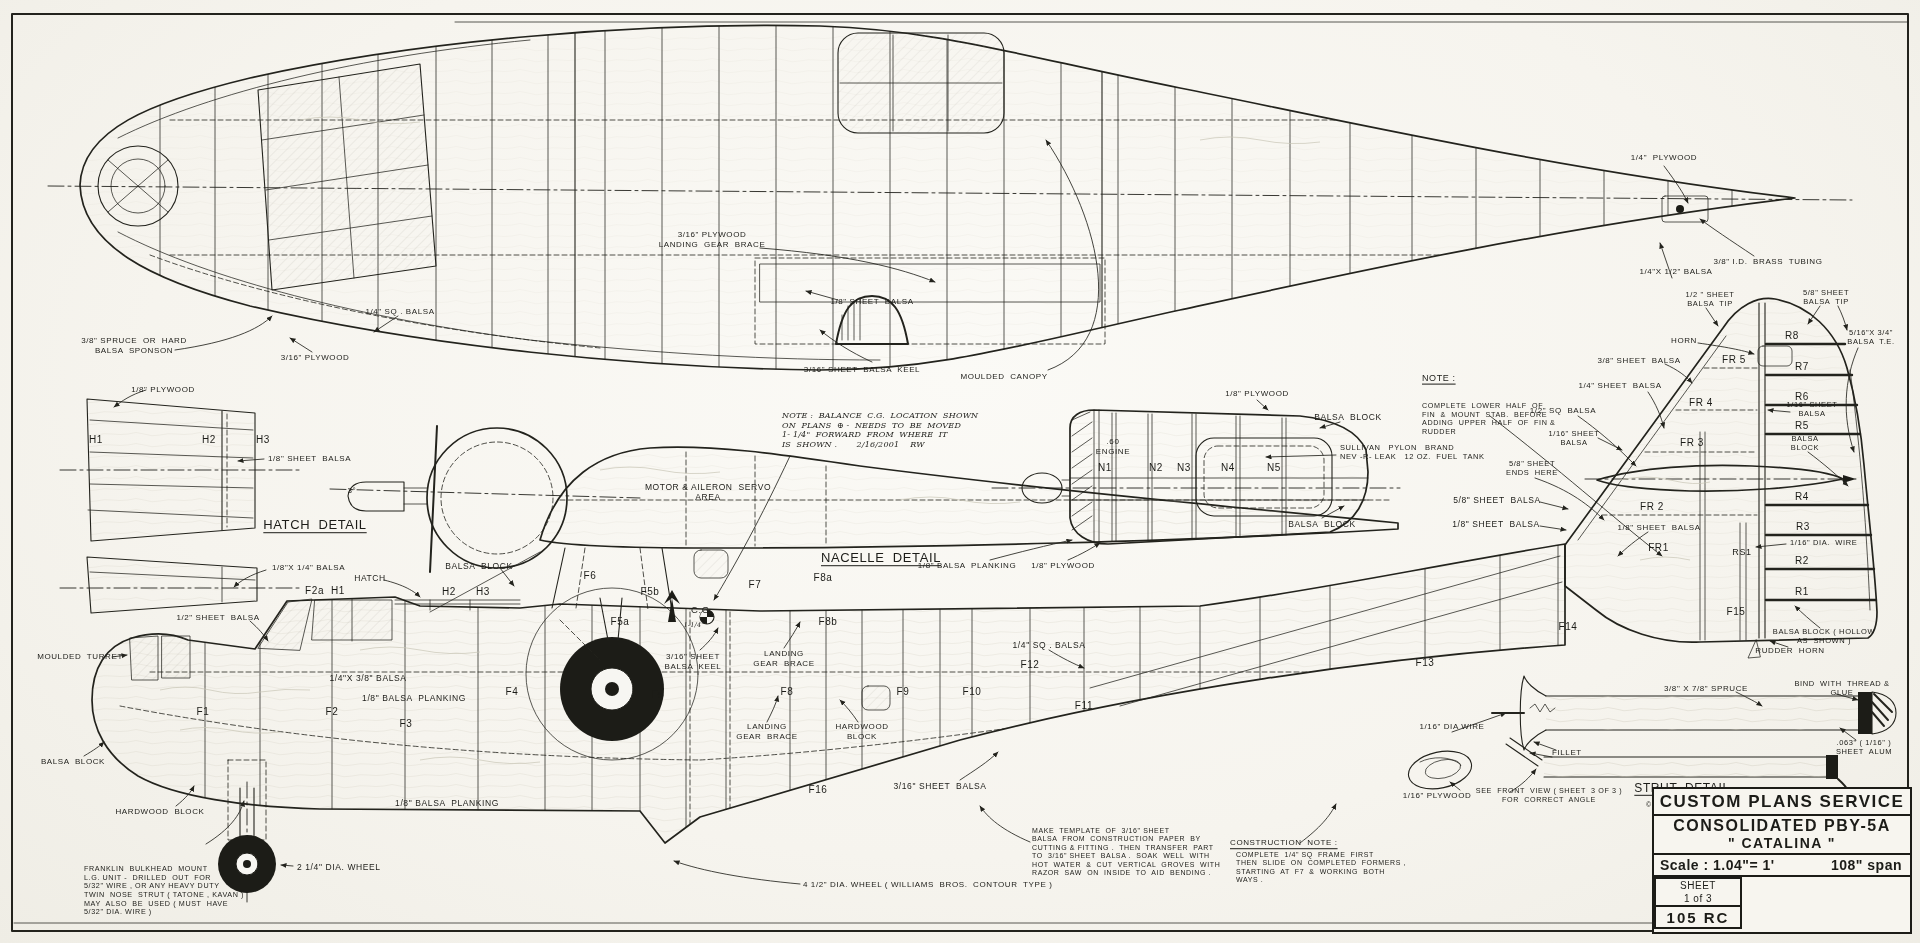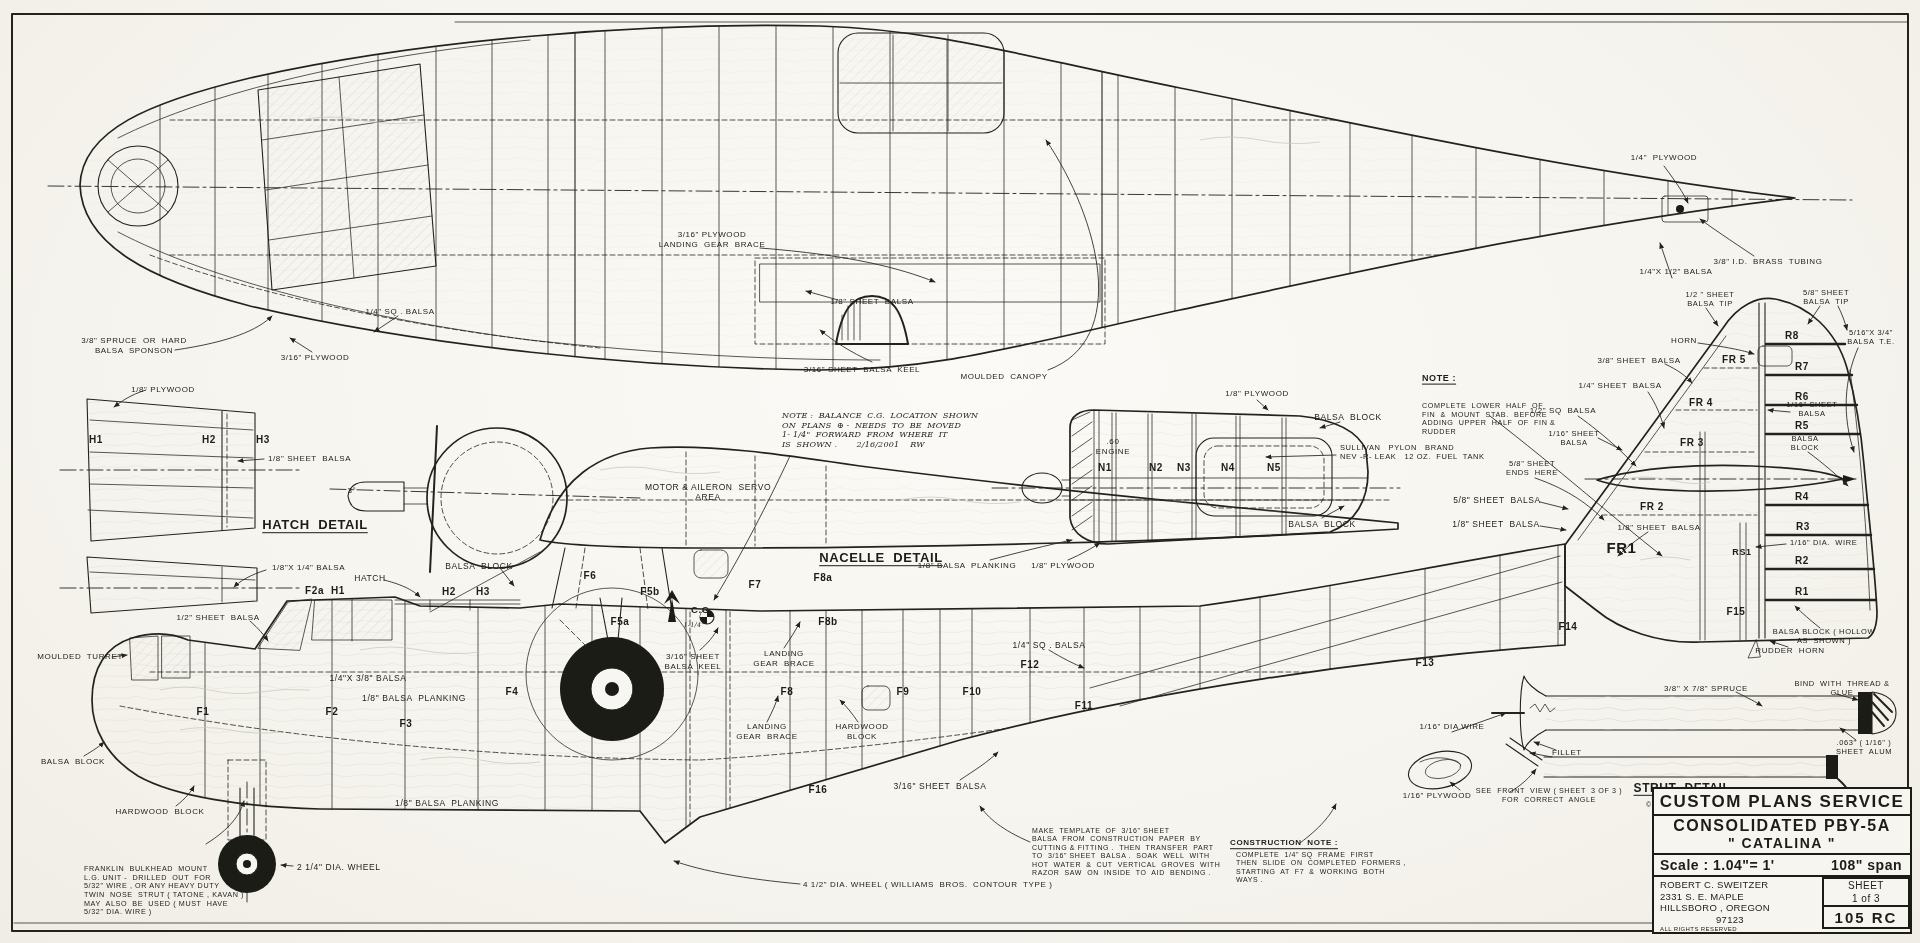--- a/index.html
+++ b/index.html
@@ -15,21 +15,21 @@
   .d{stroke-dasharray:5 3;stroke-width:.8;}
   .cl{stroke-dasharray:16 4 3 4;stroke-width:.9;}
   .rib{stroke-width:2.4;}
   .ld{stroke-width:.85;marker-end:url(#ah);}
   .gr{stroke:#c9c5b6;stroke-width:.7;}
   .blk{fill:#1c1c17;stroke:none;}
   .wht{fill:#f7f6f2;}
   #ann-layer{position:absolute;left:0;top:0;width:1920px;height:943px;}
   .ann{position:absolute;white-space:pre;text-align:center;transform:translate(-50%,-50%);
        letter-spacing:.6px;line-height:1.2;color:#1c1c18;}
-  .ann.b{font-weight:700;}
+  .ann.b{font-weight:400;}
   .ann.u{text-decoration:underline;text-underline-offset:3px;}
   .ann.hand{font-family:"DejaVu Serif",serif;font-style:italic;letter-spacing:.2px;}
   
   .titleblock{position:absolute;left:1652px;top:787px;width:260px;height:147px;
       border:2.5px solid #1c1c17;background:#f7f5ef;box-sizing:border-box;z-index:5;}
   .tb-row{border-bottom:2px solid #1c1c17;text-align:center;box-sizing:border-box;}
   .tb-service{font-size:17px;font-weight:700;letter-spacing:1.5px;padding:3px 0 2px 0;}
   .tb-aircraft{padding:1px 0 2px 0;}
   .tb-model{font-size:16px;font-weight:700;letter-spacing:1.5px;}
   .tb-name{font-size:14px;font-weight:700;letter-spacing:1.5px;}
@@ -437,21 +437,21 @@
       <div class="ann" style="left: 1620px; top: 386px; font-size: 8px;">1/4" SHEET  BALSA</div>
       <div class="ann" style="left: 1871px; top: 337px; font-size: 7.5px;">5/16"X 3/4"
 BALSA  T.E.</div>
       <div class="ann" style="left: 1812px; top: 409px; font-size: 7.5px;">1/16" SHEET
 BALSA</div>
       <div class="ann" style="left: 1805px; top: 443px; font-size: 7.5px;">BALSA
 BLOCK</div>
       <div class="ann" style="left: 1790px; top: 542px; font-size: 7.5px; text-align: left; transform: translate(0px, -50%);">1/16" DIA.  WIRE</div>
       <div class="ann" style="left: 1659px; top: 528px; font-size: 8px;">1/8" SHEET  BALSA</div>
       <div class="ann b" style="left: 1652px; top: 507px; font-size: 10px;">FR 2</div>
-      <div class="ann b" style="left: 1615px; top: 548px; font-size: 15px; padding-left: 13px;">FR1</div>
+      <div class="ann b" style="left: 1652px; top: 548px; font-size: 10px; padding-left: 13px;">FR1</div>
       <div class="ann b" style="left: 1692px; top: 443px; font-size: 10px;">FR 3</div>
       <div class="ann b" style="left: 1701px; top: 403px; font-size: 10px;">FR 4</div>
       <div class="ann b" style="left: 1734px; top: 360px; font-size: 10px;">FR 5</div>
       <div class="ann b" style="left: 1742px; top: 552px; font-size: 9px;">RS1</div>
       <div class="ann b" style="left: 1792px; top: 336px; font-size: 10px;">R8</div>
       <div class="ann b" style="left: 1802px; top: 367px; font-size: 10px;">R7</div>
       <div class="ann b" style="left: 1802px; top: 397px; font-size: 10px;">R6</div>
       <div class="ann b" style="left: 1802px; top: 426px; font-size: 10px;">R5</div>
       <div class="ann b" style="left: 1802px; top: 497px; font-size: 10px;">R4</div>
       <div class="ann b" style="left: 1803px; top: 527px; font-size: 10px;">R3</div>
@@ -479,27 +479,20 @@
   <div class="tb-row tb-service">CUSTOM PLANS SERVICE</div>
   <div class="tb-row tb-aircraft">
     <div class="tb-model">CONSOLIDATED  PBY-5A</div>
     <div class="tb-name">" CATALINA "</div>
   </div>
   <div class="tb-row tb-scale">
     <span>Scale : 1.04"= 1'</span>
     <span>108" span</span>
   </div>
   <div class="tb-bottom">
-    <div class="tb-designer">
-      <div>ROBERT  C.  SWEITZER</div>
-      <div>2331  S. E.  MAPLE</div>
-      <div>HILLSBORO , OREGON</div>
-      <div class="tb-zip">97123</div>
-      <div class="tb-rights">ALL  RIGHTS  RESERVED</div>
-    </div>
     <div class="tb-right">
       <div class="tb-sheetbox">
         <div>SHEET</div>
         <div>1  of  3</div>
       </div>
       <div class="tb-code">105 RC</div>
     </div>
   </div>
 </div>
 

